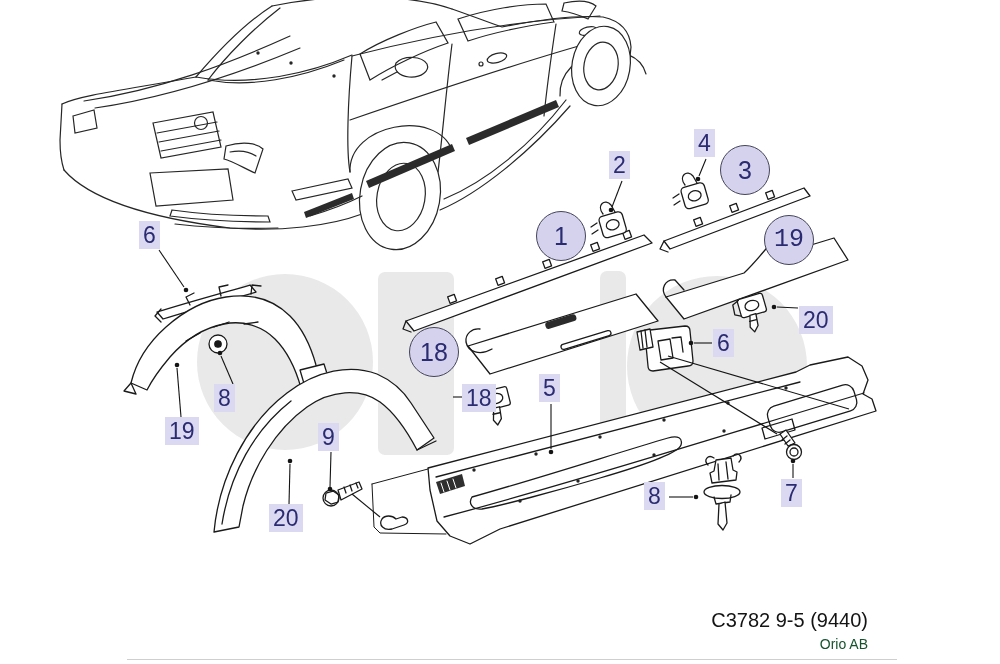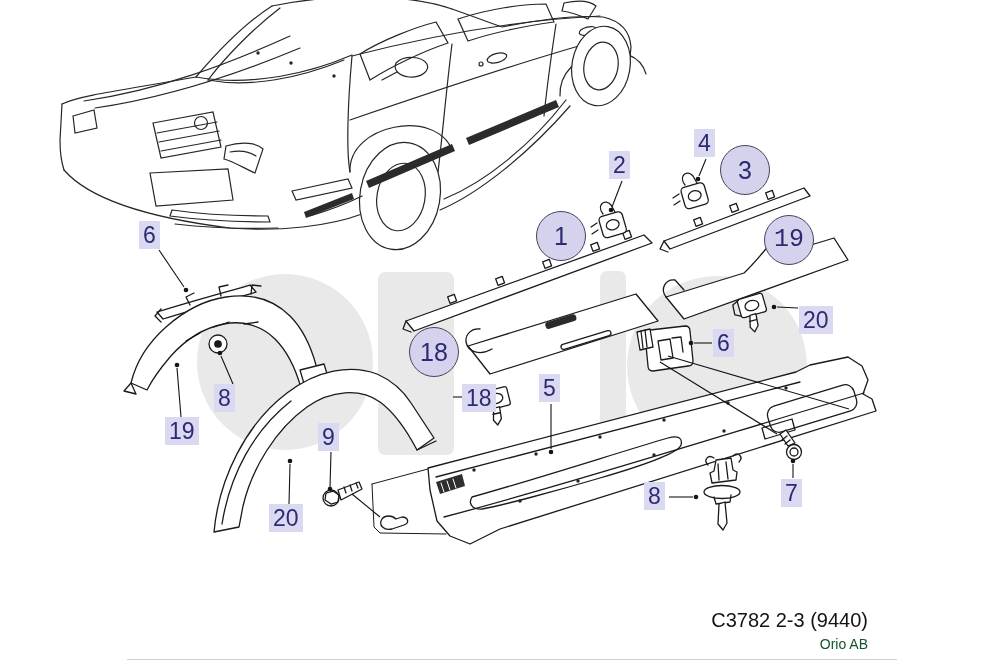--- a/index.html
+++ b/index.html
@@ -264,16 +264,16 @@
   <div class="co sq" style="left:318px;top:423px;">9</div>
   <div class="co sq" style="left:269px;top:504px;">20</div>
   <div class="co sq" style="left:165px;top:417px;">19</div>
   <div class="co sq" style="left:139px;top:221px;">6</div>
   <div class="co sq" style="left:214px;top:384px;">8</div>
   <div class="co ci" style="left:409px;top:327px;">18</div>
   <div class="co sq" style="left:414px;top:384px;margin-left:48px;">18</div>
   <div class="co ci" style="left:764px;top:215px;font-family:Liberation Mono, monospace;">19</div>
   <div class="co sq" style="left:799px;top:306px;">20</div>
 
-  <div class="footer-code">C3782 2-3 (9440)</div>
+  <div class="footer-code">C3782 9-5 (9440)</div>
   <div class="footer-brand">Orio AB</div>
   <div class="bottom-rule"></div>
 </div>
 
 </body></html>

